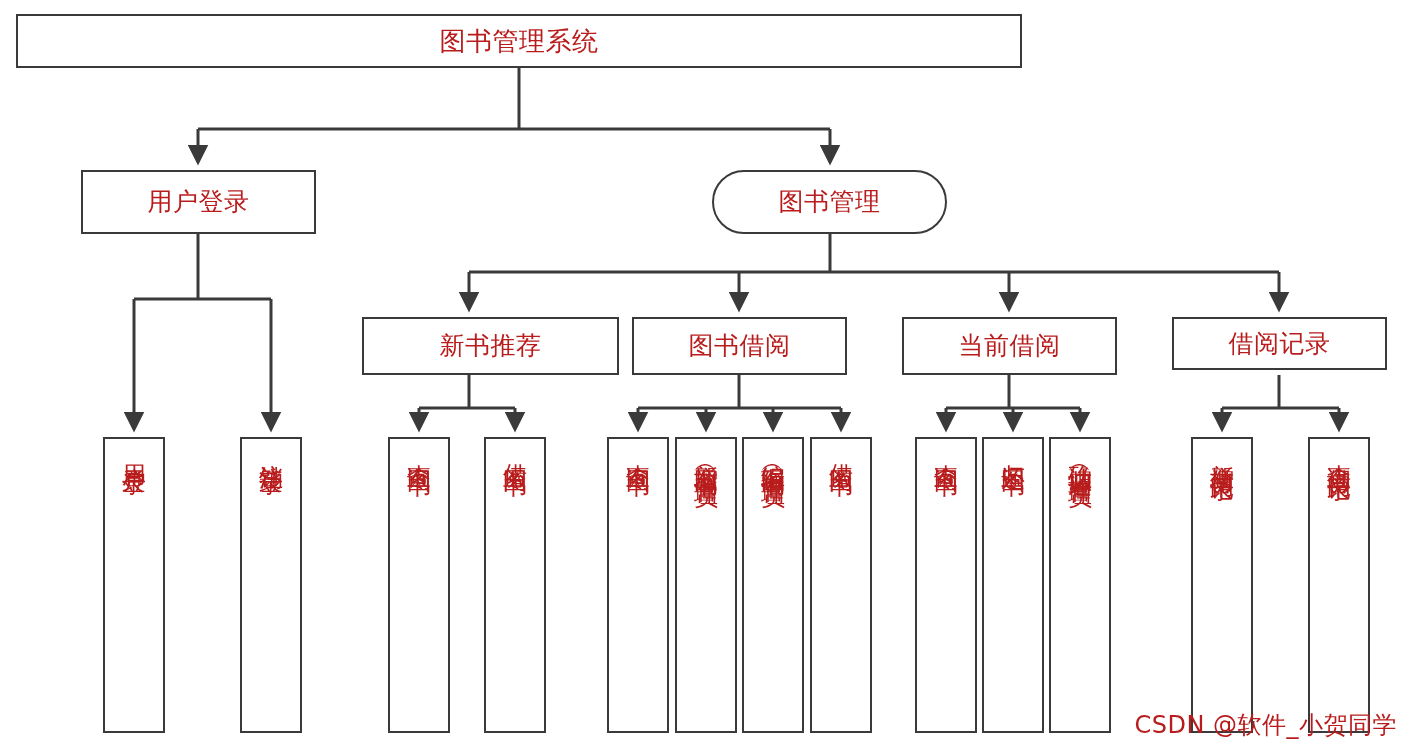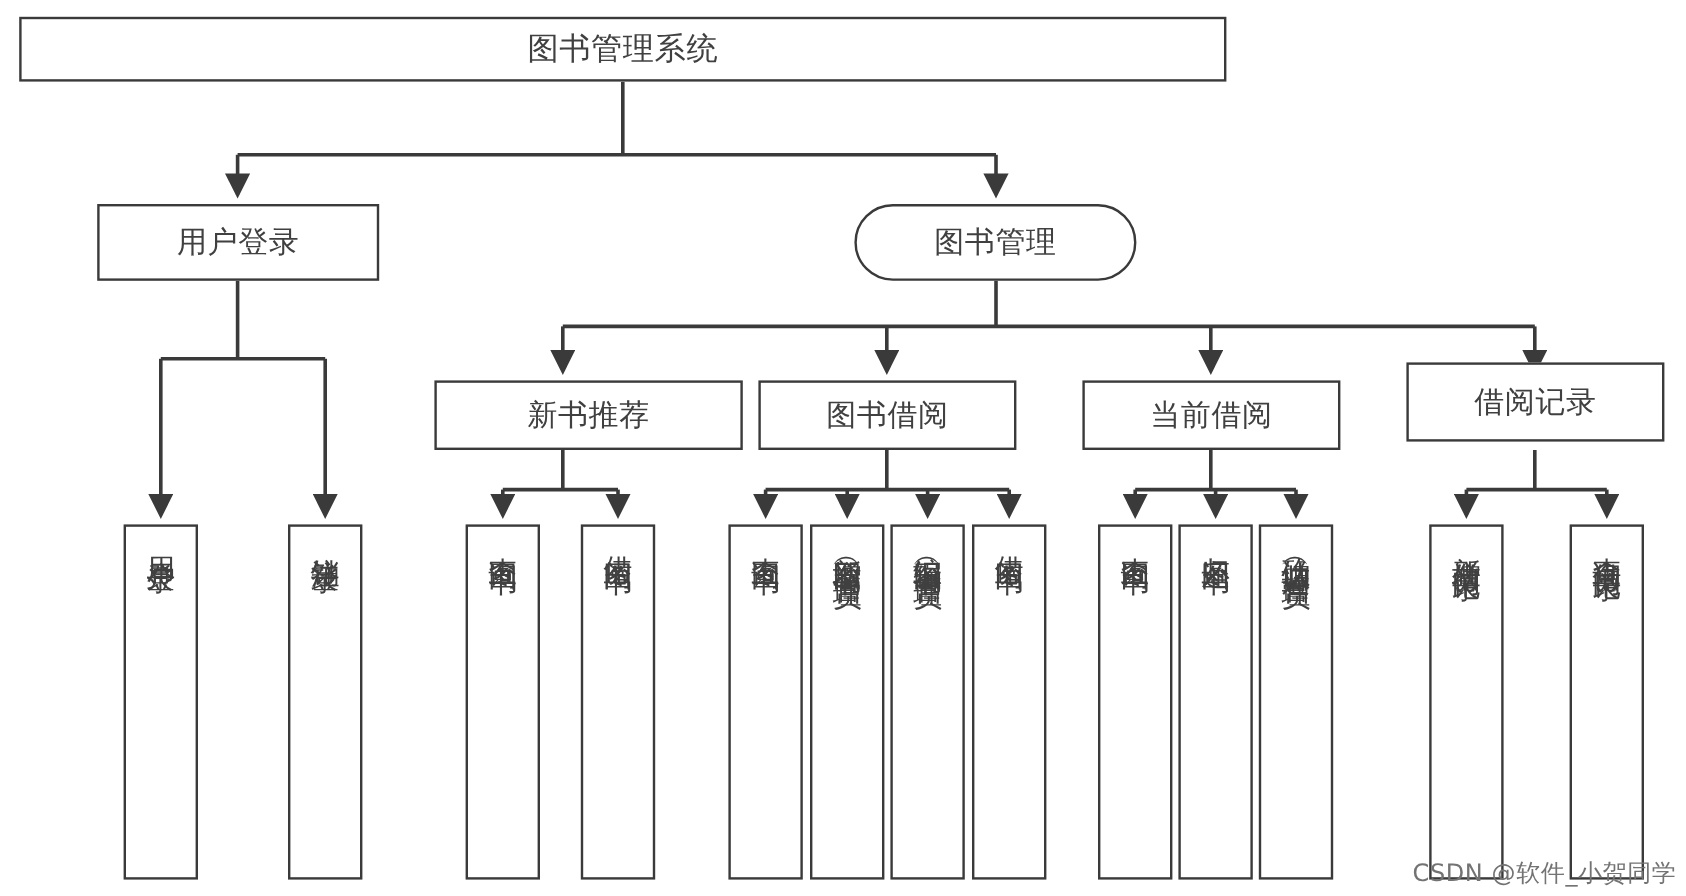--- a/index.html
+++ b/index.html
@@ -25,21 +25,21 @@
     height: 747px;
   }
   .node {
     position: absolute;
     box-sizing: border-box;
     background: #ffffff;
     border: 2px solid #3a3a3a;
     display: flex;
     align-items: center;
     justify-content: center;
-    color: #404040;
+    color: #b91c1c;
     z-index: 2;
   }
   .node-label {
     display: block;
     text-align: center;
     line-height: 1.18;
     letter-spacing: 0.5px;
     white-space: nowrap;
   }
   
@@ -59,22 +59,22 @@
     text-orientation: upright;
     font-size: 24px;
     line-height: 1.0;
     letter-spacing: 3px;
     white-space: nowrap;
   }
   .watermark {
     position: absolute;
     right: 8px;
     bottom: 6px;
-    font-size: 20px;
-    color: #737373;
+    font-size: 24px;
+    color: #b91c1c;
     letter-spacing: 0.5px;
     z-index: 3;
     white-space: nowrap;
     font-family: "DejaVu Sans", "Liberation Sans", sans-serif;
   }
 </style>
 </head>
 <body>
 
 <div id="canvas">
@@ -143,21 +143,21 @@
 
   <div class="node horiz" style="left:362px; top:317px; width:257px; height:58px;">
     <span class="node-label">新书推荐</span>
   </div>
   <div class="node horiz" style="left:902px; top:317px; width:215px; height:58px;">
     <span class="node-label">当前借阅</span>
   </div>
   <div class="node horiz" style="left:632px; top:317px; width:215px; height:58px;">
     <span class="node-label">图书借阅</span>
   </div>
-  <div class="node horiz" style="left:1172px; top:302px; width:215px; height:66px;">
+  <div class="node horiz" style="left:1172px; top:317px; width:215px; height:53px;">
     <span class="node-label">借阅记录</span>
   </div>
 
   <div class="node vert" style="left:103px; top:437px; width:62px; height:296px;">
     <span class="node-label">用户登录</span>
   </div>
   <div class="node vert" style="left:240px; top:437px; width:62px; height:296px;">
     <span class="node-label">注销登录</span>
   </div>
 

